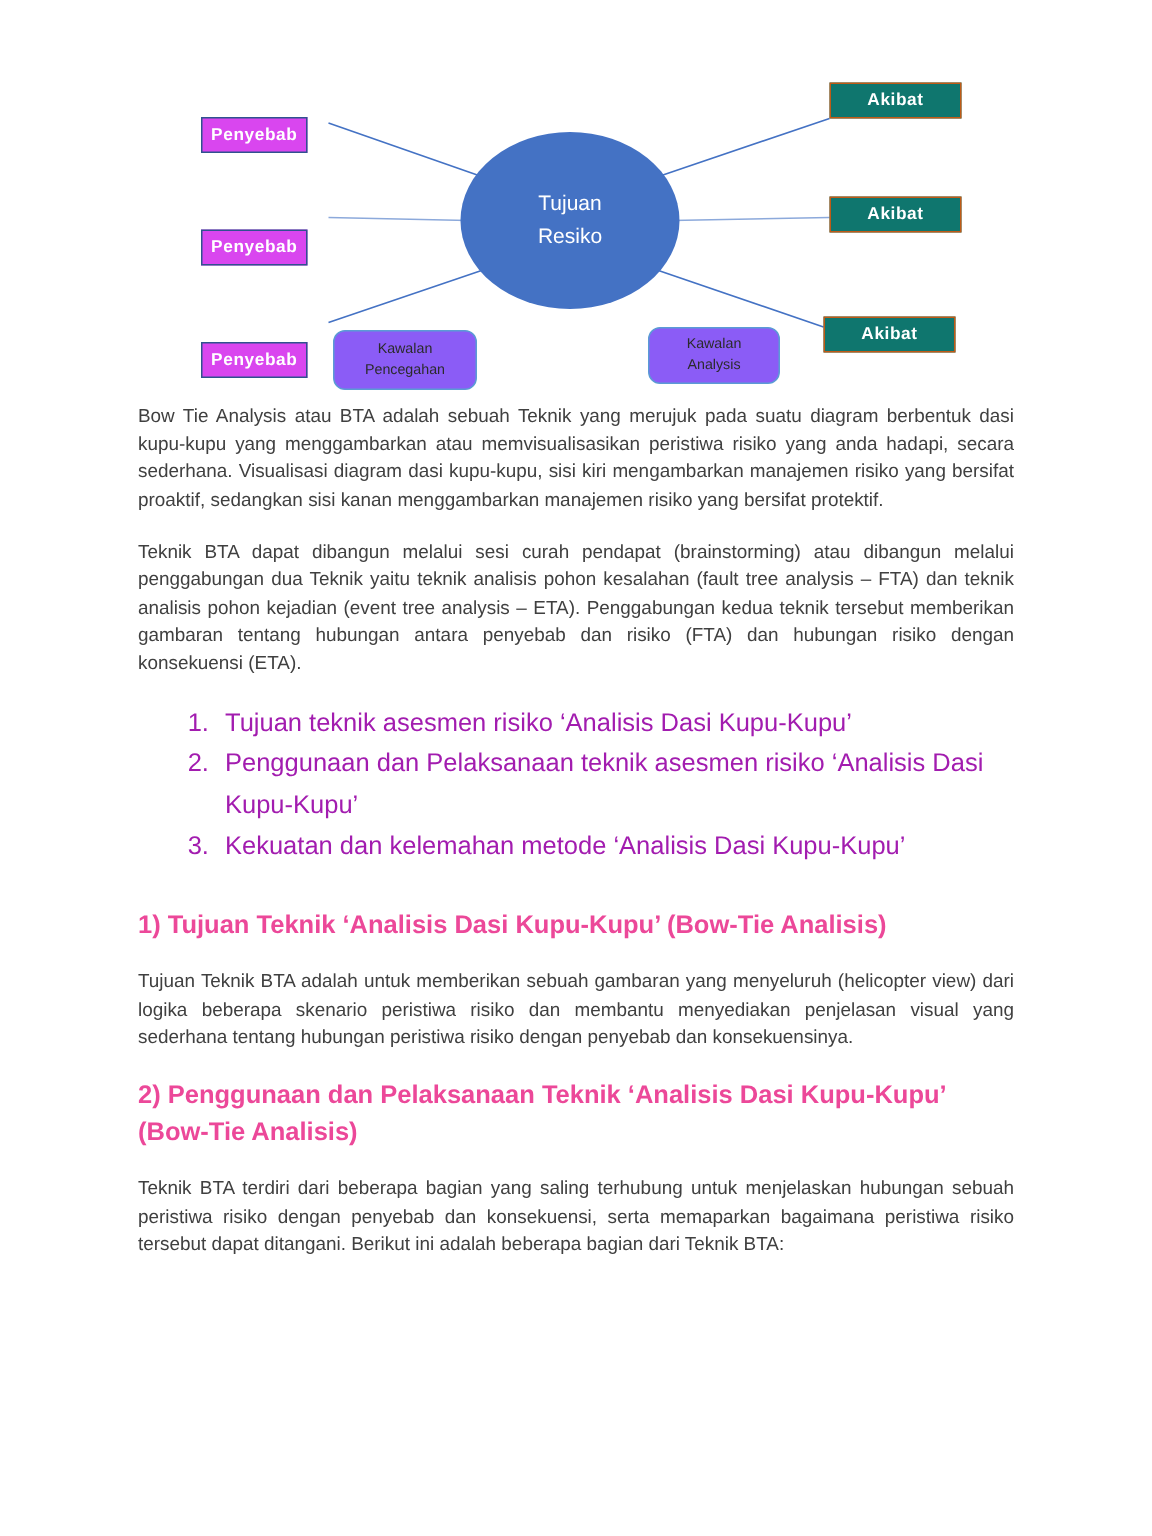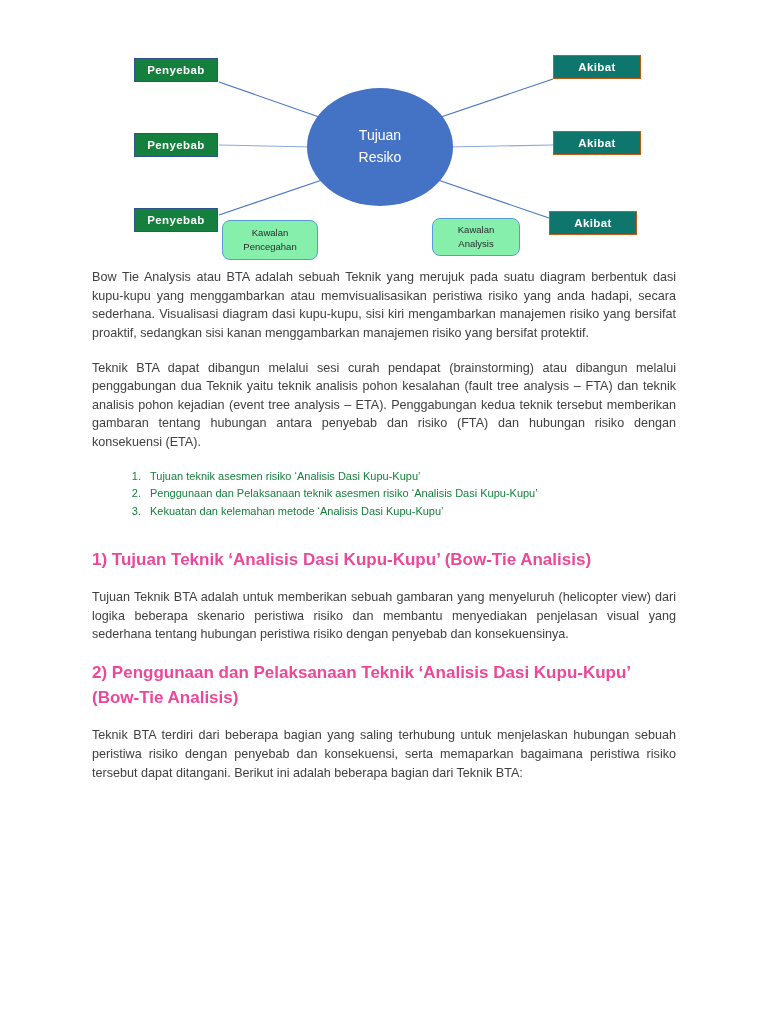--- a/index.html
+++ b/index.html
@@ -41,24 +41,25 @@
     display: flex;
     align-items: center;
     justify-content: center;
     font-size: 11.5px;
     font-weight: bold;
     color: #ffffff;
     letter-spacing: 0.4px;
     z-index: 3;
   }
   .node-cause {
-    background: #15803d;
+    background: #d946ef;
     border: 1.5px solid #2F528F;
-    width: 84px;
+    width: 71px;
     height: 24px;
+    margin-top: 20px;
   }
   .node-effect {
     background: #0f766e;
     border: 1.5px solid #C15A16;
     width: 88px;
     height: 24px;
     text-align: right;
   }
 
   .cause1 { left: 134px; top: 58px; }
@@ -82,21 +83,21 @@
     flex-direction: column;
     align-items: center;
     justify-content: center;
     font-size: 14px;
     line-height: 1.55;
     z-index: 2;
   }
 
   .node-control {
     position: absolute;
-    background: #86efac;
+    background: #8b5cf6;
     border: 1px solid #5B9BD5;
     border-radius: 8px;
     display: flex;
     flex-direction: column;
     align-items: center;
     justify-content: center;
     font-size: 9.5px;
     line-height: 1.45;
     color: #2b2b2b;
     z-index: 4;
@@ -125,23 +126,23 @@
     font-size: 17px;
     font-weight: bold;
     color: #ec4899;
     line-height: 1.48;
   }
   h3.heading.sp-before { margin-top: 26px; }
 
   ol.numlist {
     margin: 0 0 16px 0;
     padding-left: 52px;
-    font-size: 11px;
+    font-size: 17px;
     line-height: 1.62;
-    color: #15803d;
+    color: #a21caf;
   }
   ol.numlist li { padding-left: 6px; }
   .list-gap-top { margin-top: 14px; }
 </style>
 </head>
 <body>
 
 <div class="page">
 
   <div class="diagram">

